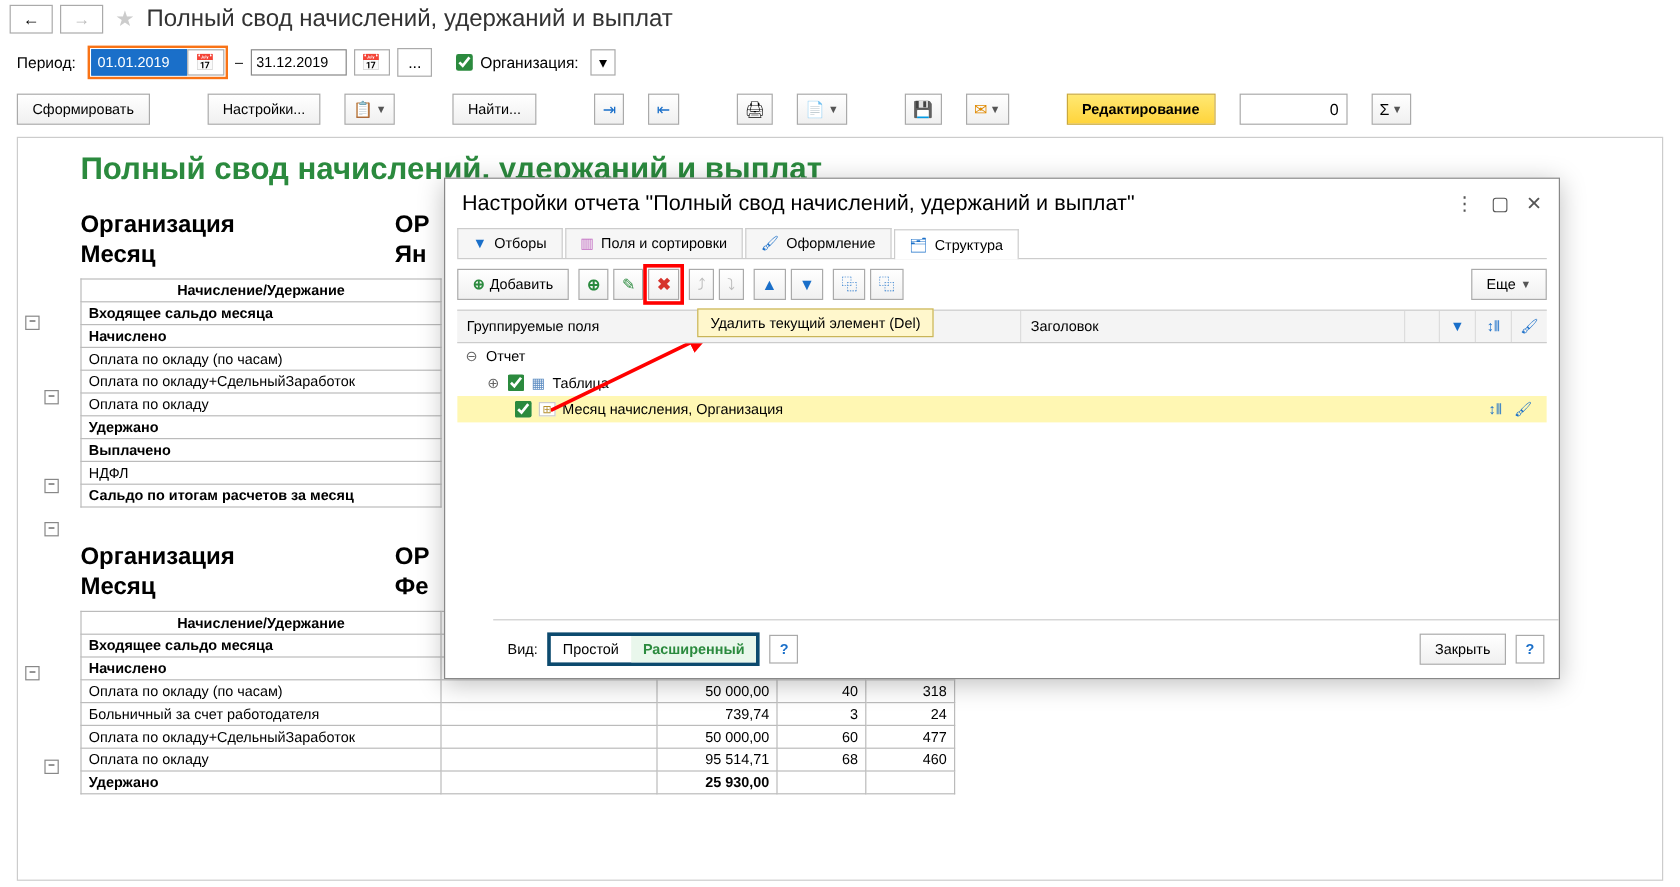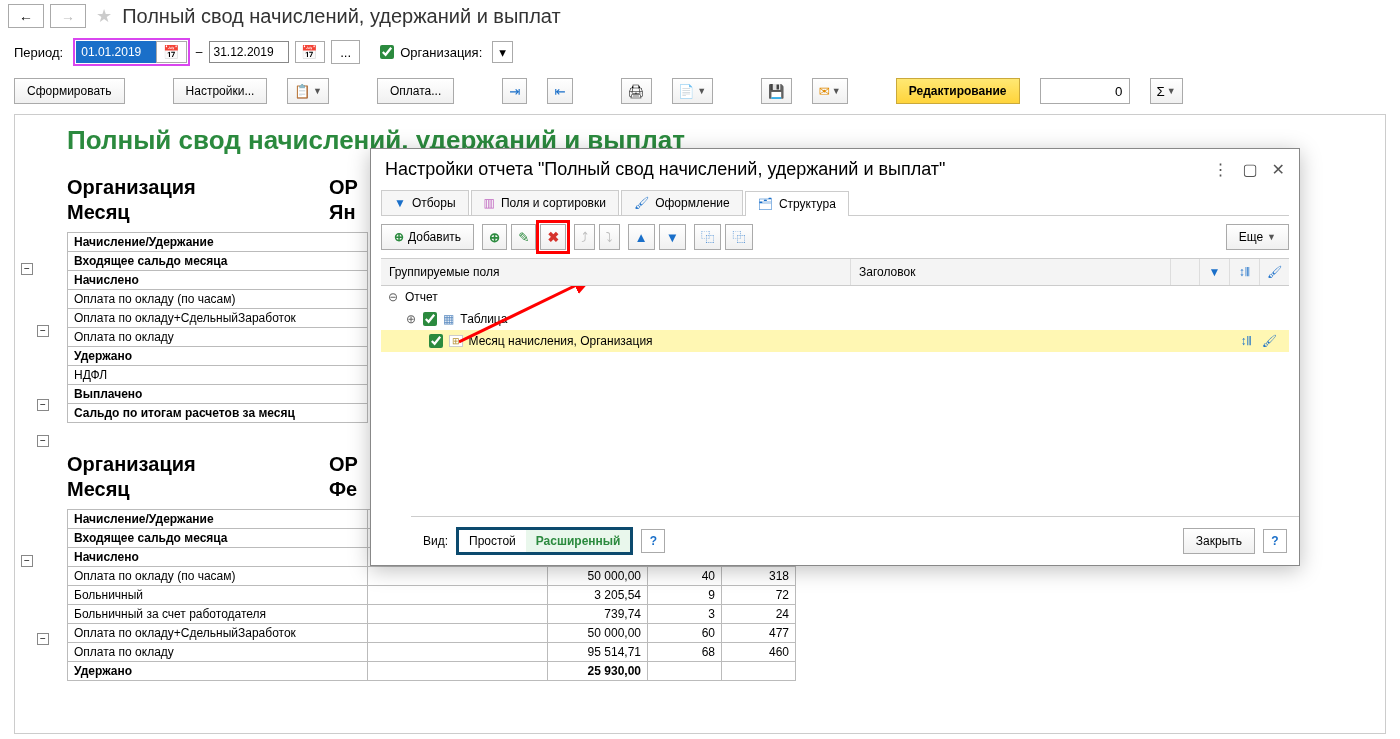--- a/index.html
+++ b/index.html
@@ -5,21 +5,21 @@
 * { box-sizing: border-box; margin: 0; padding: 0; }
 body { font-family: Arial, sans-serif; font-size: 12px; background: #fff; overflow: hidden; width: 1400px; height: 739px; position: relative; }
 
 .titlebar { display: flex; align-items: center; padding: 4px 8px; gap: 6px; }
 .nav-btn { border: 1px solid #aaa; background: #fff; padding: 3px 10px; font-size: 14px; cursor: pointer; }
 .star-icon { color: #ccc; font-size: 18px; margin: 0 4px; }
 .page-title { font-size: 20px; color: #333; }
 
 .periodbar { display: flex; align-items: center; padding: 6px 14px; gap: 6px; }
 .lbl { font-size: 13px; margin-right: 4px; }
-.date-wrap { border: 2px solid #d946ef; padding: 1px; display: flex; align-items: center; }
+.date-wrap { border: 2px solid #f97316; padding: 1px; display: flex; align-items: center; }
 .date-input { border: 1px solid #888; padding: 2px 4px; width: 80px; height: 22px; font-size: 12px; }
 .date-input.hl { background: #1a6fc9; color: #fff; border-color: #1a6fc9; }
 .cal-btn { border: 1px solid #aaa; background: #fff; padding: 2px 6px; height: 22px; cursor: pointer; }
 .dots-btn { border: 1px solid #aaa; background: #fff; padding: 2px 8px; height: 24px; cursor: pointer; }
 .chk { width: 14px; height: 14px; accent-color: #2b8a3e; }
 .org-input { border: 1px solid #999; padding: 2px 6px; width: 390px; height: 24px; font-size: 12px; }
 
 .toolbar { display: flex; align-items: flex-start; padding: 6px 14px; gap: 20px; }
 .btn { border: 1px solid #aaa; background: linear-gradient(#fff,#f0f0f0); padding: 4px 12px; height: 26px; cursor: pointer; font-size: 12px; display: inline-flex; align-items: center; gap: 4px; }
 .btn-yellow { background: linear-gradient(#ffe873,#ffd43b); border-color: #caa93b; font-weight: bold; }
@@ -33,21 +33,21 @@
 .tree-box { border: 1px solid #888; width: 12px; height: 12px; font-size: 10px; line-height: 10px; text-align: center; position: absolute; background: #fff; }
 
 .rep-body { margin-left: 52px; }
 .rep-title { color: #2b8a3e; font-size: 26px; font-weight: bold; margin-bottom: 20px; }
 .hdr-row { display: flex; font-size: 20px; font-weight: bold; margin-bottom: 2px; }
 .hdr-row .c1 { width: 262px; }
 .data-table { border-collapse: collapse; margin-top: 8px; }
 .data-table td { border: 1px solid #bbb; padding: 2px 6px; font-size: 12px; }
 .data-table .th { font-weight: bold; }
 .data-table .num { text-align: right; }
-.data-table td.w1 { width: 300px; }
+.data-table td.w1 { width: 300px; text-align: center; }
 .data-table td.w2 { width: 180px; }
 .data-table td.w3 { width: 100px; }
 .data-table td.w4 { width: 74px; }
 .data-table td.w5 { width: 74px; }
 .spacer20 { height: 30px; }
 
 .dialog { position: absolute; left: 370px; top: 148px; width: 930px; background: #fff; border: 1px solid #888; box-shadow: 0 4px 20px rgba(0,0,0,.25); }
 .dlg-title { display: flex; align-items: center; justify-content: space-between; padding: 10px 14px; }
 .dlg-title-text { font-size: 18px; }
 .dlg-ctrls { display: flex; gap: 14px; font-size: 16px; color: #555; }
@@ -122,21 +122,21 @@
 
 <div class="toolbar">
   <button class="btn">Сформировать</button>
   <span class="sep"></span>
   <button class="btn">Настройки...</button>
   <button class="icon-btn">
       <span class="ic-orange">📋</span>
       <span class="dd">▼</span>
     </button>
   <span class="sep"></span>
-  <button class="btn">Оплата...</button>
+  <button class="btn">Найти...</button>
   <span class="sep"></span>
   <button class="icon-btn">
       <span class="ic-blue">⇥</span>
     </button>
   <button class="icon-btn">
       <span class="ic-blue">⇤</span>
     </button>
   <span class="sep"></span>
   <button class="icon-btn">🖨</button>
   <button class="icon-btn">
@@ -184,24 +184,24 @@
       <tr>
             <td>Оплата по окладу+СдельныйЗаработок</td>
           </tr>
       <tr>
             <td>Оплата по окладу</td>
           </tr>
       <tr>
             <td class="th">Удержано</td>
           </tr>
       <tr>
+            <td class="th">Выплачено</td>
+          </tr>
+      <tr>
             <td>НДФЛ</td>
-          </tr>
-      <tr>
-            <td class="th">Выплачено</td>
           </tr>
       <tr>
             <td class="th">Сальдо по итогам расчетов за месяц</td>
           </tr>
     </tbody>
       </table>
 
     <div class="spacer20"></div>
 
     <div class="hdr-row">
@@ -234,27 +234,20 @@
             <td class="th num">199 375,92</td>
             <td class="th num">180</td>
             <td class="th num">1 351</td>
           </tr>
       <tr>
             <td>Оплата по окладу (по часам)</td>
             <td></td>
             <td class="num">50 000,00</td>
             <td class="num">40</td>
             <td class="num">318</td>
-          </tr>
-      <tr>
-            <td>Больничный</td>
-            <td></td>
-            <td class="num">3 205,54</td>
-            <td class="num">9</td>
-            <td class="num">72</td>
           </tr>
       <tr>
             <td>Больничный за счет работодателя</td>
             <td></td>
             <td class="num">739,74</td>
             <td class="num">3</td>
             <td class="num">24</td>
           </tr>
       <tr>
             <td>Оплата по окладу+СдельныйЗаработок</td>
@@ -375,20 +368,21 @@
   </svg>
 
   <div class="grid-head">
     <div class="gh gh1">Группируемые поля</div>
     <div class="gh gh2">Заголовок</div>
     <div class="gh-icons">
       <div class="ic"><span class="ic-blue">▼</span></div>
       <div class="ic"><span class="ic-blue">↕⦀</span></div>
       <div class="ic"><span class="ic-blue">🖌</span></div>
     </div>
+    <div class="tooltip-y">Удалить текущий элемент (Del)</div>
   </div>
 
   <div class="tree-area">
     <div class="tree-row">
       <span class="exp">⊖</span>
       <span>Отчет</span>
     </div>
     <div class="tree-row" style="padding-left:24px">
       <span class="exp">⊕</span>
       <input type="checkbox" class="chkbx" checked="" style="">

